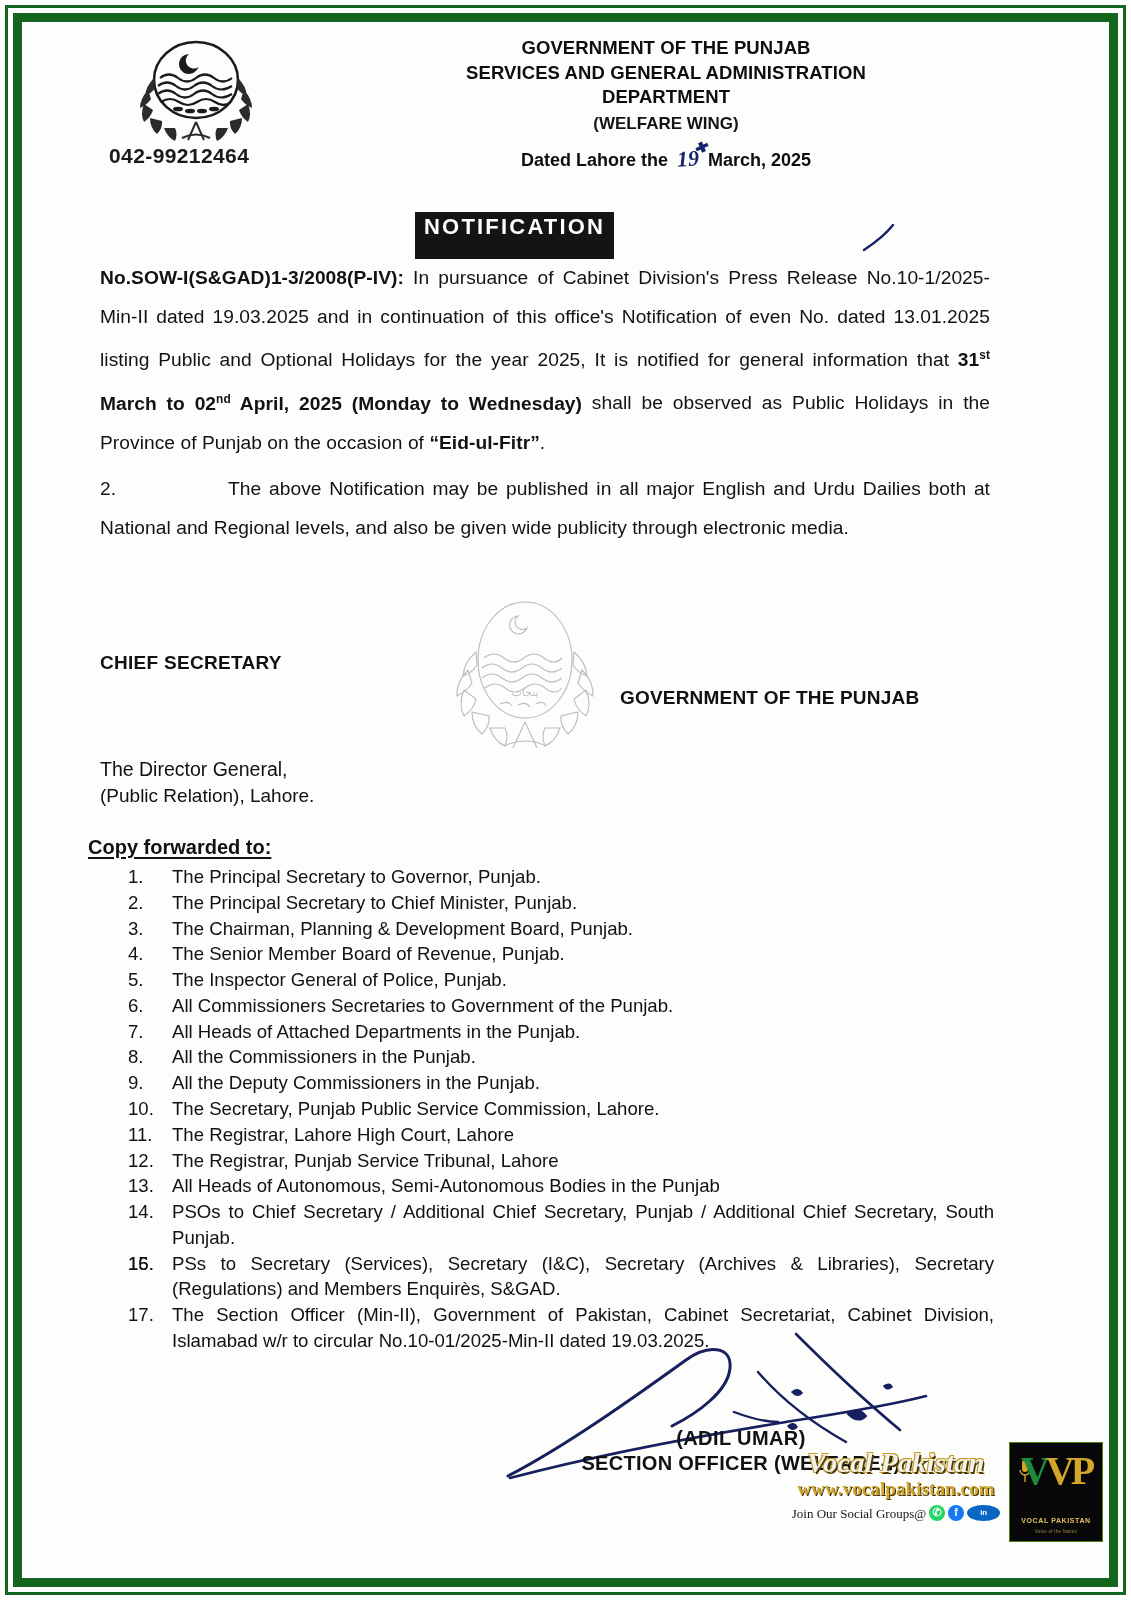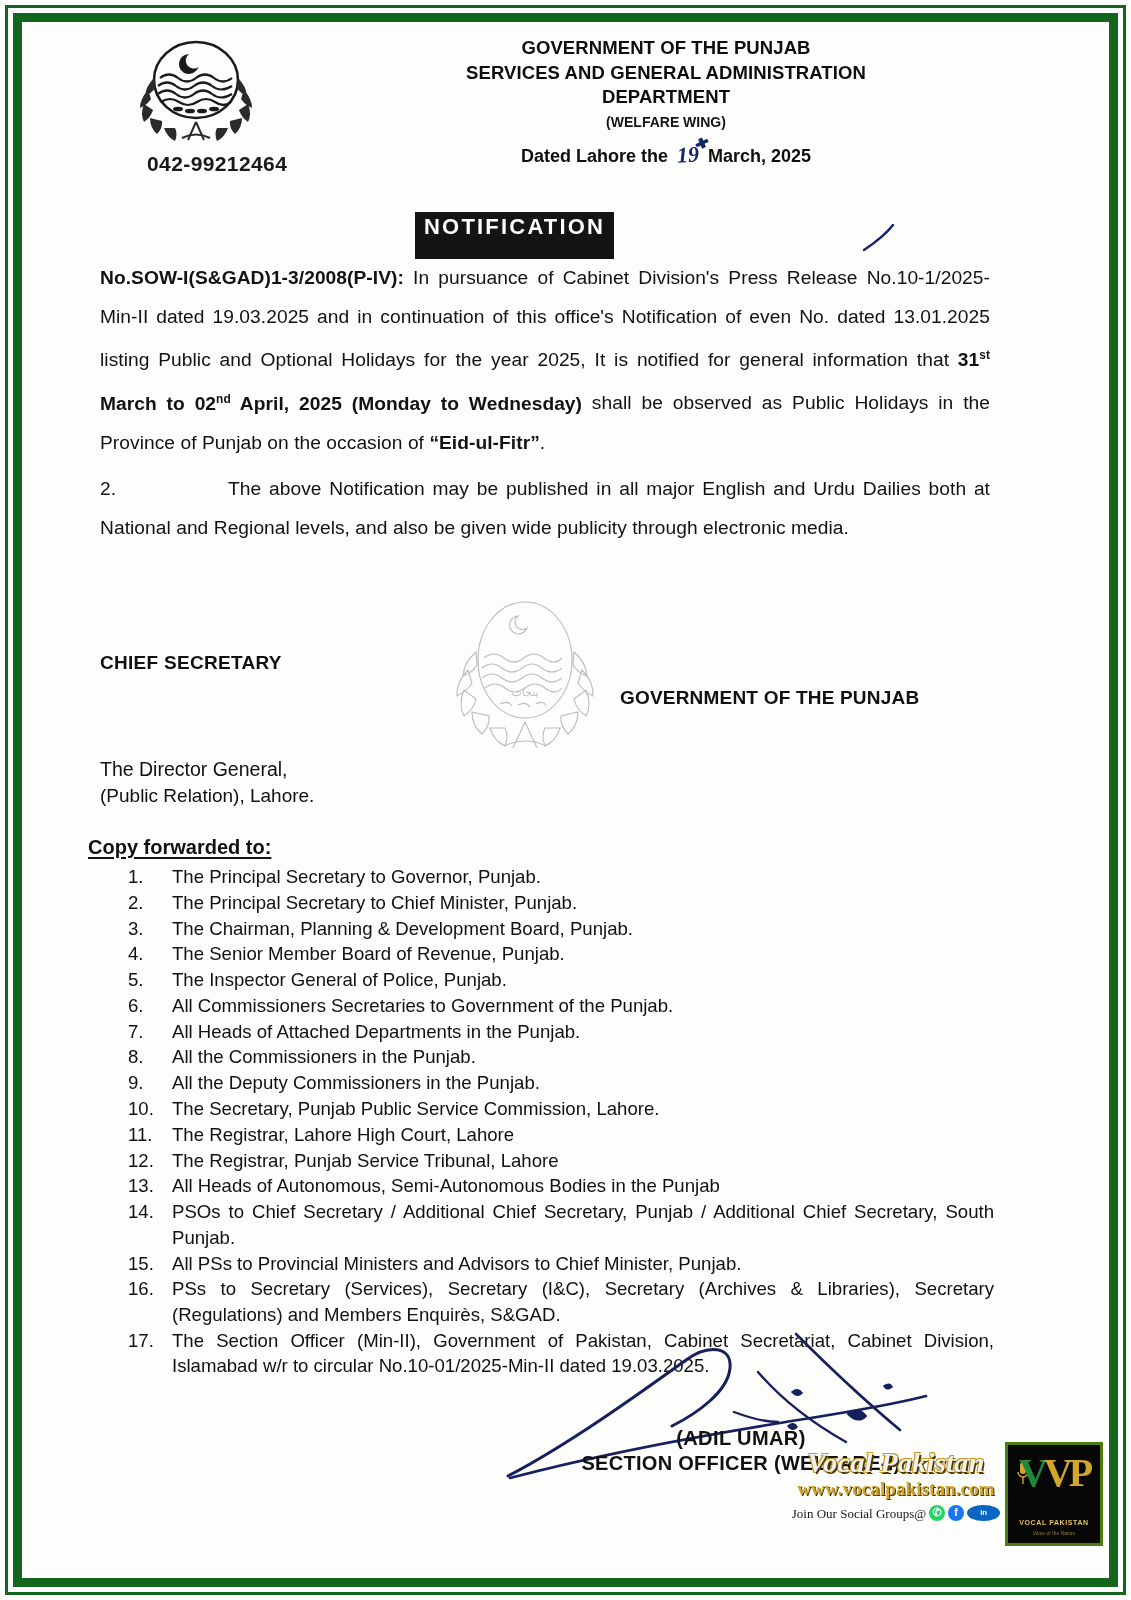--- a/index.html
+++ b/index.html
@@ -55,43 +55,42 @@
   .emblem {
     position: absolute;
     left: 100px;
     top: 8px;
     width: 140px;
     height: 110px;
   }
   .phone {
     position: absolute;
     left: 83px;
-    top: 126px;
+    top: 118px;
     font-size: 21px;
     font-weight: bold;
     letter-spacing: 0.4px;
     color: #1a1a1a;
-    margin-left: 38px;
   }
   .org-block {
     position: absolute;
     left: 330px;
     top: 10px;
     width: 620px;
     text-align: center;
   }
   .org-line {
     font-size: 18.5px;
     font-weight: bold;
     letter-spacing: 0.1px;
     line-height: 1.33;
     color: #0e0e0e;
   }
   .wing-line {
-    font-size: 14px;
+    font-size: 17px;
     font-weight: bold;
     margin-top: 4px;
     color: #141414;
   }
   .dated-line {
     font-size: 18px;
     font-weight: bold;
     margin-top: 12px;
     color: #0e0e0e;
     white-space: nowrap;
@@ -337,21 +336,21 @@
     font-family: "Liberation Sans", sans-serif;
     line-height: 1;
   }
   .vp-logo {
     position: absolute;
     right: 0;
     top: -6px;
     width: 92px;
     height: 98px;
     background: #070707;
-    border: 3px solid #4d7c0f;
+    border: 1px solid #4d7c0f;
   }
   .vp-logo-mark {
     position: absolute;
     left: 0; right: 0;
     top: 8px;
     text-align: center;
     font-family: "Liberation Serif", serif;
     font-weight: bold;
     font-size: 40px;
     color: #d2a62c;
@@ -509,21 +508,21 @@
         <li><span class="idx">5.</span><span>The Inspector General of Police, Punjab.</span></li>
         <li><span class="idx">6.</span><span>All Commissioners Secretaries to Government of the Punjab.</span></li>
         <li><span class="idx">7.</span><span>All Heads of Attached Departments in the Punjab.</span></li>
         <li><span class="idx">8.</span><span>All the Commissioners in the Punjab.</span></li>
         <li><span class="idx">9.</span><span>All the Deputy Commissioners in the Punjab.</span></li>
         <li><span class="idx">10.</span><span>The Secretary, Punjab Public Service Commission, Lahore.</span></li>
         <li><span class="idx">11.</span><span>The Registrar, Lahore High Court, Lahore</span></li>
         <li><span class="idx">12.</span><span>The Registrar, Punjab Service Tribunal, Lahore</span></li>
         <li><span class="idx">13.</span><span>All Heads of Autonomous, Semi-Autonomous Bodies in the Punjab</span></li>
         <li class="wrap"><span class="idx">14.</span><span>PSOs to Chief Secretary / Additional Chief Secretary, Punjab / Additional Chief Secretary, South Punjab.</span></li>
-        <li class="wrap"><span class="idx">15.</span><span>All PSs to Provincial Ministers and Advisors to Chief Minister, Punjab.</span></li>
+        <li class="wrap"><span class="idx">15.</span></li>
         <li class="wrap"><span class="idx">16.</span><span>PSs to Secretary (Services), Secretary (I&amp;C), Secretary (Archives &amp; Libraries), Secretary (Regulations) and Members Enquirès, S&amp;GAD.</span></li>
         <li class="wrap"><span class="idx">17.</span><span>The Section Officer (Min-II), Government of Pakistan, Cabinet Secretariat, Cabinet Division, Islamabad w/r to circular No.10-01/2025-Min-II dated 19.03.2025.</span></li>
       </ul>
 
     <div class="sign-ink">
       <svg viewBox="0 0 440 160" width="440" height="160" aria-hidden="true">
         <g stroke="#16205e" fill="none" stroke-linecap="round">
           <path d="M12 150 C70 120 140 70 190 34 C212 18 236 20 234 42 C232 66 200 88 176 100" stroke-width="3"></path>
           <path d="M14 152 C90 132 190 112 290 96 C340 88 392 80 430 70" stroke-width="2.6"></path>
           <path d="M300 8 C330 38 368 74 404 104" stroke-width="2.6"></path>

